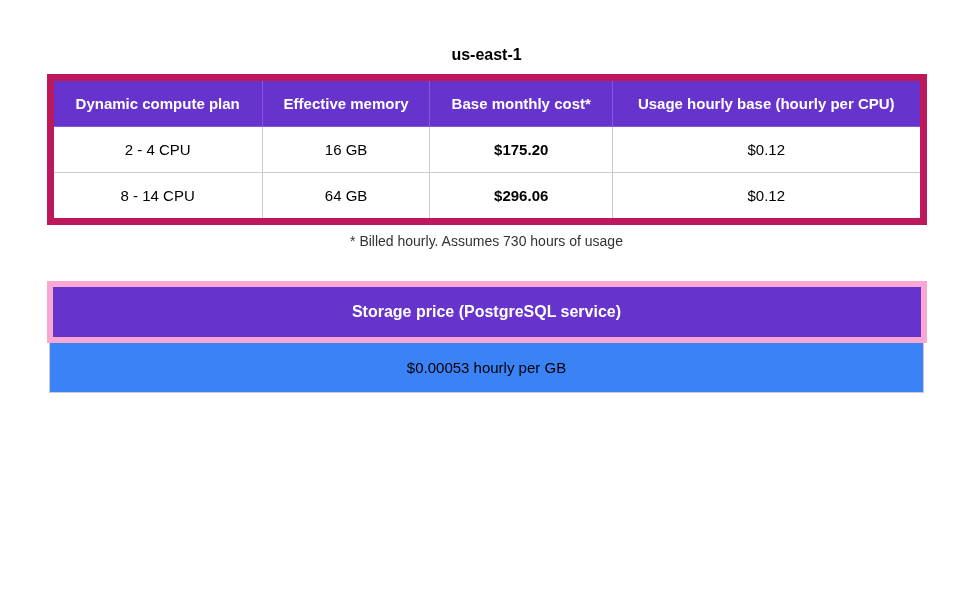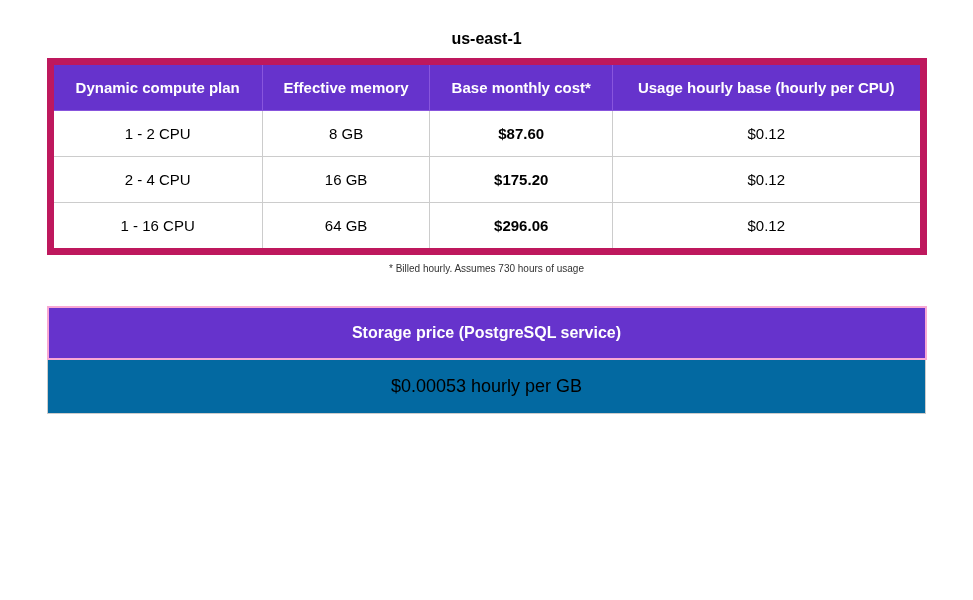--- a/index.html
+++ b/index.html
@@ -17,20 +17,21 @@
       flex-direction: column;
       align-items: center;
       padding: 30px 40px;
     }
 
     .region-title {
       font-weight: bold;
       font-size: 16px;
       margin-bottom: 10px;
       text-align: center;
+      margin-top: 16px;
     }
 
     .main-table {
       border-collapse: collapse;
       width: 100%;
       max-width: 880px;
       border: 7px solid #be185d;
     }
 
     .main-table th {
@@ -51,81 +52,75 @@
       background: #ffffff;
     }
 
     .main-table td.cost {
       font-weight: bold;
     }
 
     .footnote {
       width: 100%;
       max-width: 880px;
-      font-size: 10px;
+      font-size: 14px;
       color: #333;
       padding: 8px 4px;
       text-align: center;
     }
 
     .storage-table {
       border-collapse: collapse;
       width: 100%;
       max-width: 880px;
       border: 1px solid #aaa;
       margin-top: 24px;
     }
 
     .storage-table th {
       background-color: #6633cc;
       color: #ffffff;
       font-weight: bold;
       font-size: 16px;
       text-align: center;
       padding: 16px;
-      border: 2px solid #f9a8d4;
+      border: 6px solid #f9a8d4;
     }
 
     .storage-table td {
       text-align: center;
       padding: 16px;
-      font-size: 18px;
+      font-size: 15px;
       border: 1px solid #cccccc;
-      background: #0369a1;
+      background: #3b82f6;
     }
   </style>
 </head>
 <body>
 
 <p class="region-title">us-east-1</p>
 
 <table class="main-table">
   <thead>
     <tr>
       <th>Dynamic compute plan</th>
       <th>Effective memory</th>
       <th>Base monthly cost*</th>
       <th>Usage hourly base (hourly per CPU)</th>
     </tr>
   </thead>
   <tbody id="compute-tbody">
-  <tr>
-        <td>1 - 2 CPU</td>
-        <td>8 GB</td>
-        <td class="cost">$87.60</td>
-        <td>$0.12</td>
-      </tr>
       <tr>
         <td>2 - 4 CPU</td>
         <td>16 GB</td>
         <td class="cost">$175.20</td>
         <td>$0.12</td>
       </tr>
       <tr>
-        <td>1 - 16 CPU</td>
+        <td>8 - 14 CPU</td>
         <td>64 GB</td>
         <td class="cost">$296.06</td>
         <td>$0.12</td>
       </tr>
     </tbody>
 </table>
 
 <p class="footnote">* Billed hourly. Assumes 730 hours of usage</p>
 
 <table class="storage-table">

